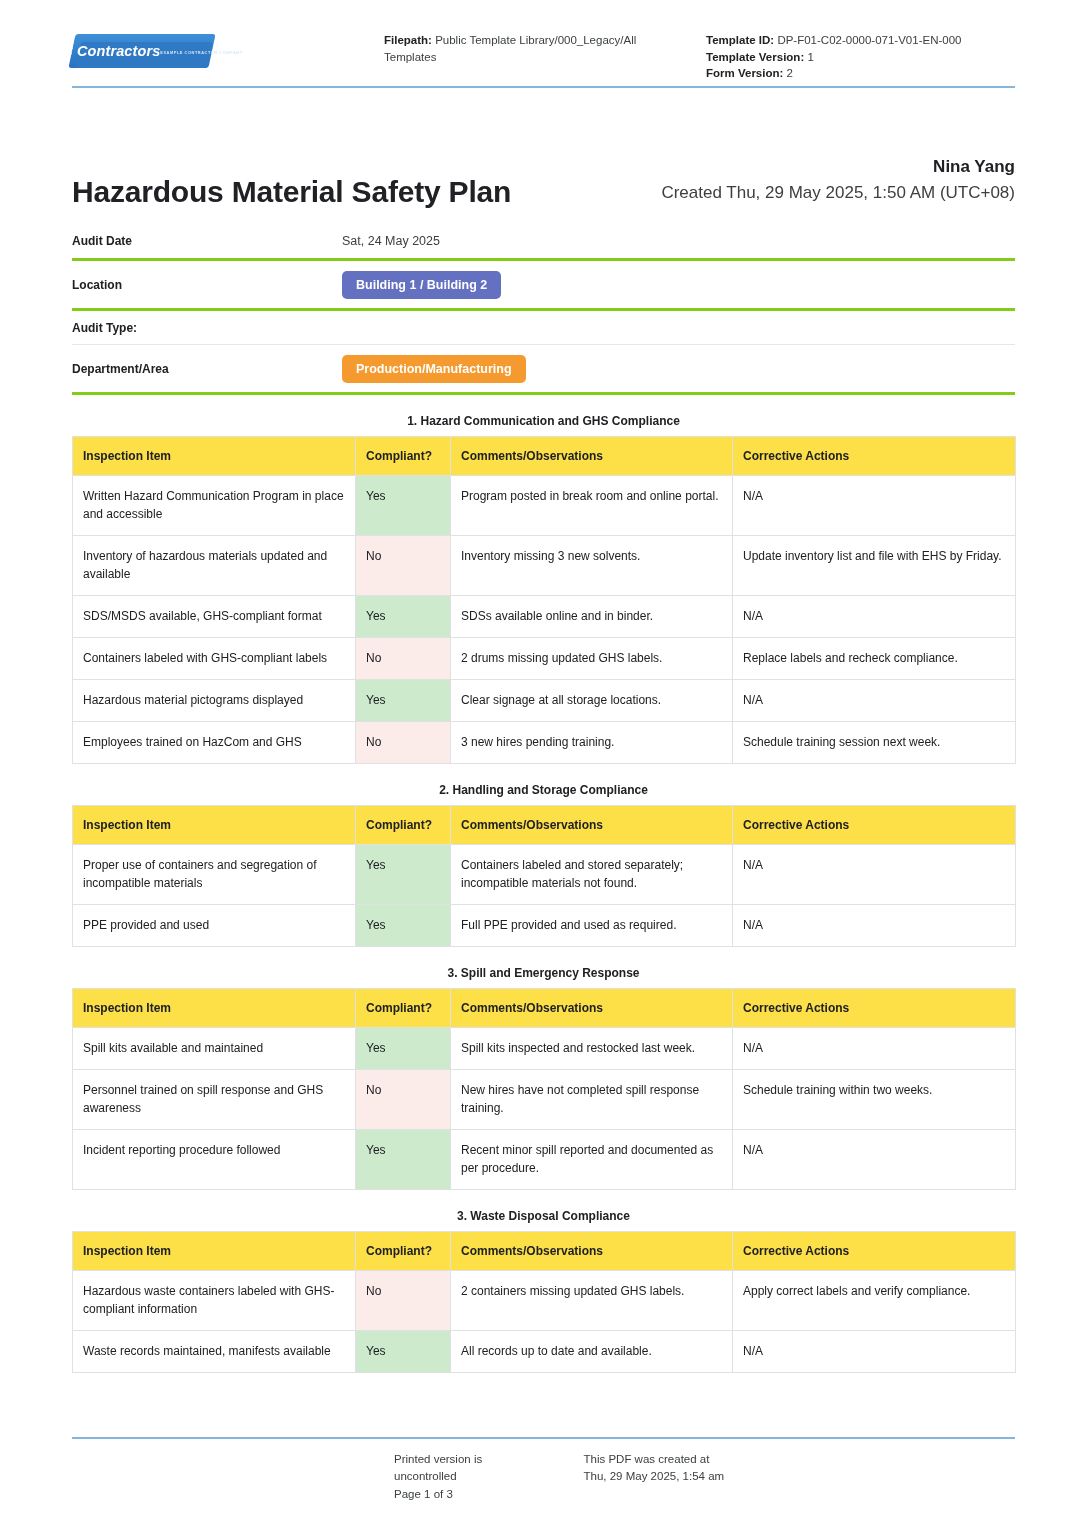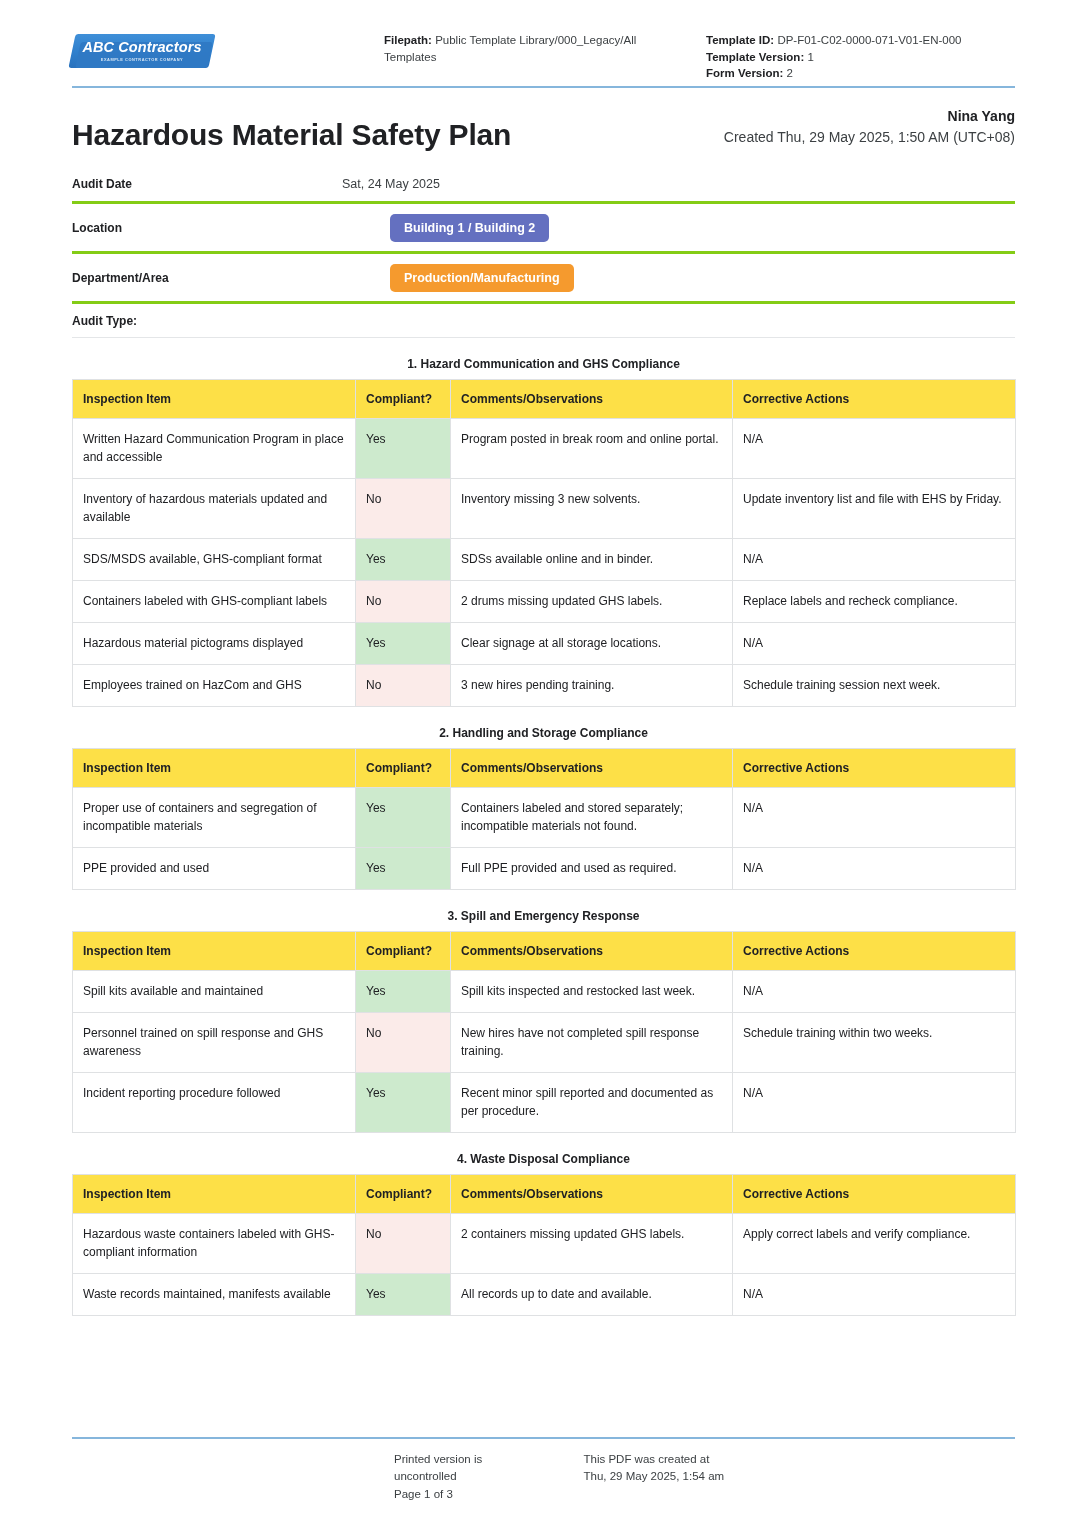--- a/index.html
+++ b/index.html
@@ -47,21 +47,20 @@
     background: #2f79c4;
     transform: skewX(-12deg);
     border-radius: 3px;
     opacity: .95;
   }
   .logo .txt {
     position: absolute;
     left: 0; top: 4px;
     width: 140px; height: 34px;
     display: flex;
-    flex-direction: column;
     align-items: center;
     justify-content: center;
     line-height: 1;
   }
   .logo .name {
     color: #ffffff;
     font-weight: bold;
     font-style: italic;
     font-size: 14.5px;
     letter-spacing: .1px;
@@ -93,21 +92,21 @@
     justify-content: space-between;
     padding-top: 18px;
   }
   h1.doc-title {
     font-size: 30px;
     font-weight: bold;
     margin: 0;
     letter-spacing: -.2px;
     color: #202124;
   }
-  .author-block { text-align: right; font-size: 14px; line-height: 1.5; color: #3c4043; padding-bottom: 4px; }
+  .author-block { text-align: right; font-size: 17px; line-height: 1.5; color: #3c4043; padding-bottom: 4px; margin-top: 48px; }
   .author-name { font-weight: bold; color: #202124; }
 
   
   .fields { margin-top: 14px; }
   .field-row {
     display: flex;
     align-items: center;
     border-bottom: 3px solid #84cc16;
     min-height: 38px;
     padding: 6px 0;
@@ -119,21 +118,20 @@
     color: #202124;
   }
   .field-value { font-size: 12.5px; color: #3c4043; }
   .tag {
     display: inline-block;
     padding: 7px 14px;
     border-radius: 5px;
     color: #fff;
     font-size: 12.5px;
     font-weight: bold;
-    margin-left: 48px;
   }
   .field-row.tall { min-height: 50px; }
   .field-row.audit-type { border-bottom: 1px solid #e4e6e8; min-height: 34px; }
   .field-row.audit-type .field-label { flex: 0 0 auto; }
 
   
   .section { margin-top: 19px; }
   .section-title {
     font-size: 12px;
     font-weight: bold;
@@ -240,29 +238,29 @@
     <div class="field-row">
       <div class="field-label">Audit Date</div>
       <div class="field-value">Sat, 24 May 2025</div>
     </div>
     <div class="field-row tall">
       <div class="field-label">Location</div>
       <div class="field-value">
         <span class="tag" id="tag-location" style="background: rgb(100, 112, 192);">Building 1 / Building 2</span>
       </div>
     </div>
+    <div class="field-row audit-type">
+      <div class="field-label">Audit Type:</div>
+      <div class="field-value"></div>
+    </div>
     <div class="field-row tall">
       <div class="field-label">Department/Area</div>
       <div class="field-value">
         <span class="tag" id="tag-department" style="background: rgb(245, 154, 46);">Production/Manufacturing</span>
       </div>
-    </div>
-    <div class="field-row audit-type">
-      <div class="field-label">Audit Type:</div>
-      <div class="field-value"></div>
     </div>
   </div>
 
   <div id="sections-root">
       <div class="section">
         <div class="section-title">1. Hazard Communication and GHS Compliance</div>
         <table class="audit">
           <colgroup>
             <col class="c-item">
             <col class="c-comp">
@@ -383,21 +381,21 @@
             <tr>
               <td>Incident reporting procedure followed</td>
               <td class="yes">Yes</td>
               <td>Recent minor spill reported and documented as per procedure.</td>
               <td>N/A</td>
             </tr>
           </tbody>
         </table>
       </div>
       <div class="section">
-        <div class="section-title">4. Waste Disposal Compliance</div>
+        <div class="section-title">3. Waste Disposal Compliance</div>
         <table class="audit">
           <colgroup>
             <col class="c-item">
             <col class="c-comp">
             <col class="c-comm">
             <col class="c-corr">
           </colgroup>
           <thead>
             <tr>
               <th>Inspection Item</th>

